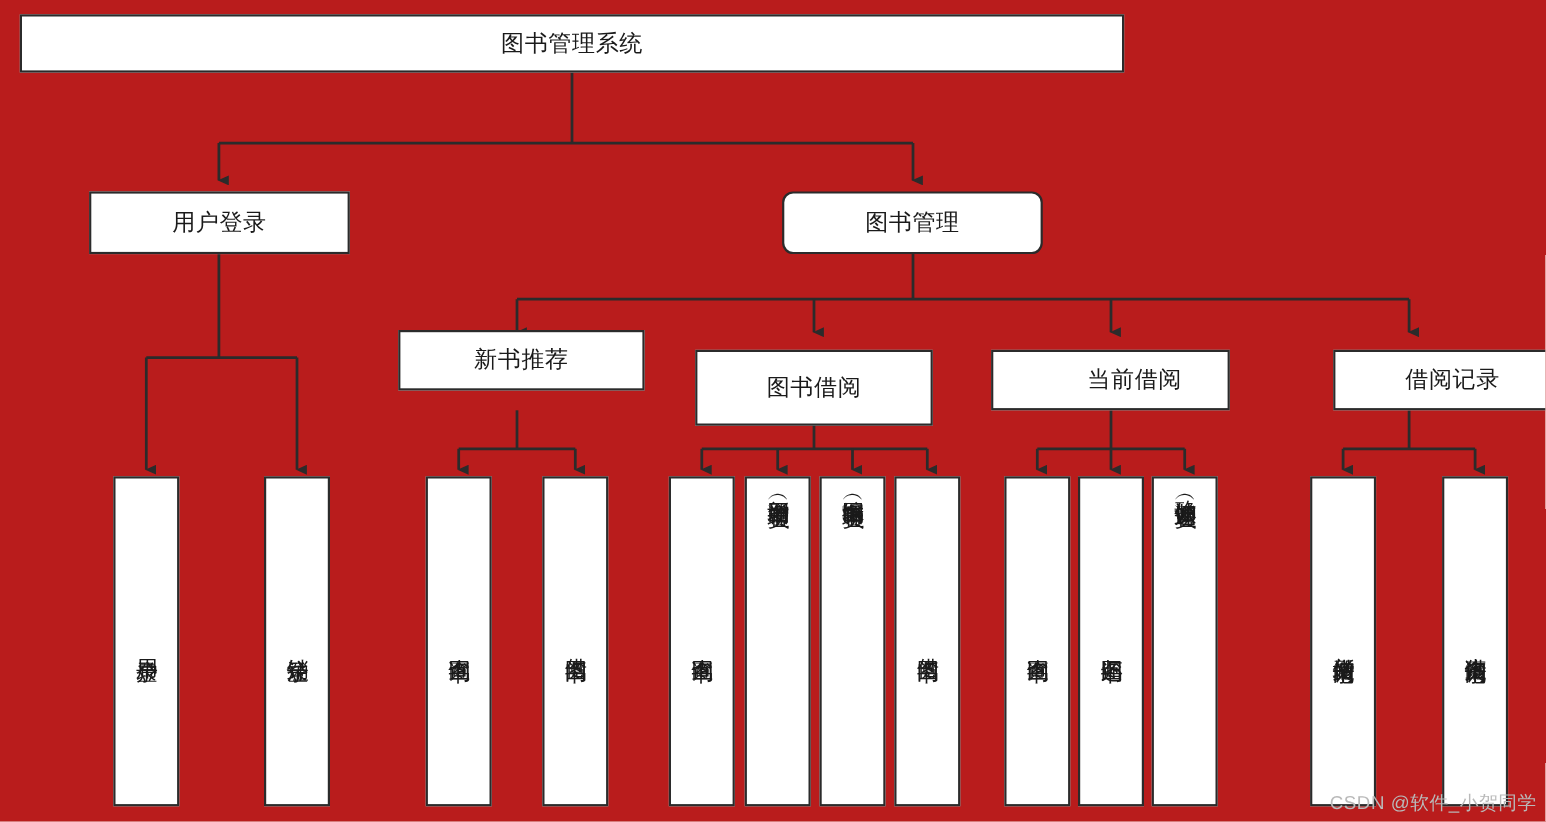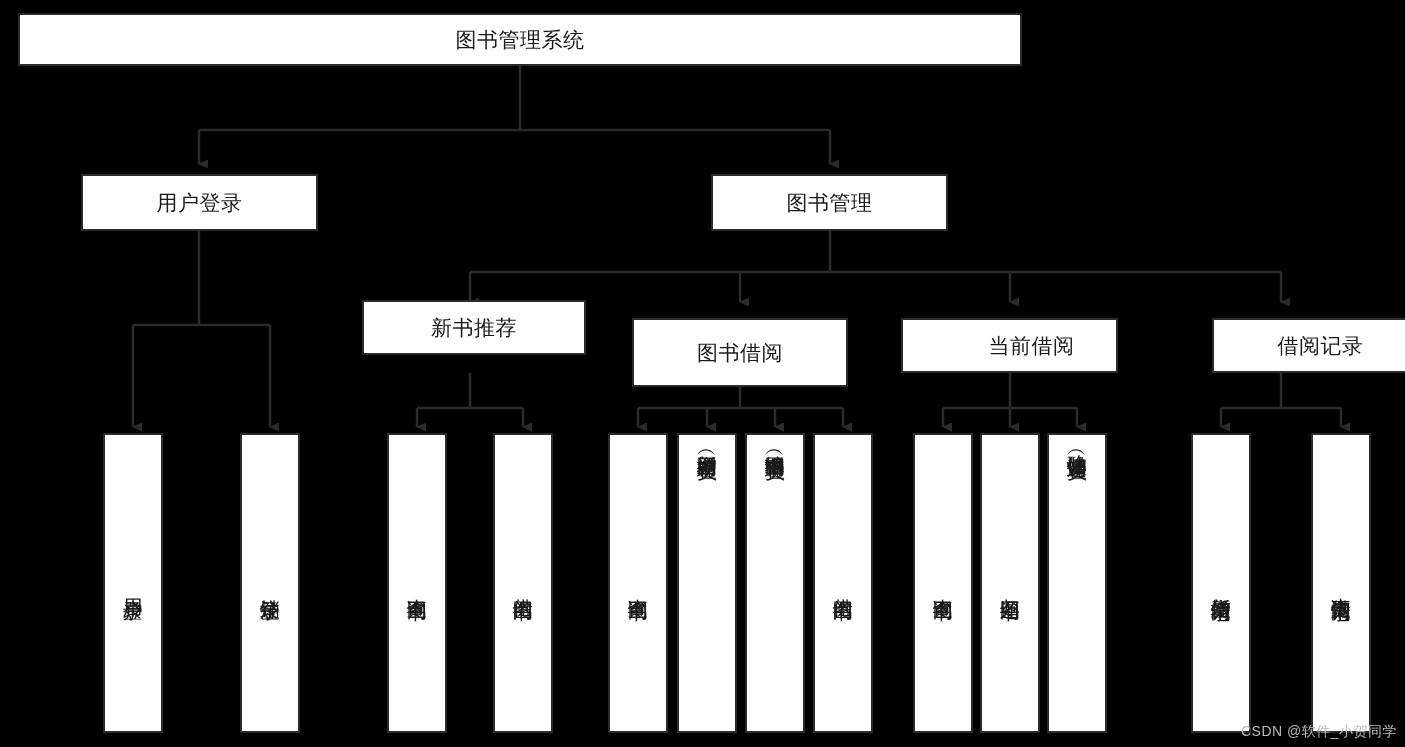--- a/index.html
+++ b/index.html
@@ -7,21 +7,21 @@
     padding: 0;
     background: #ffffff;
   }
   body {
     font-family: "Liberation Sans", "DejaVu Sans", sans-serif;
   }
   #stage {
     position: relative;
     width: 1405px;
     height: 747px;
-    background: #000000;
+    background: #b91c1c;
     overflow: hidden;
   }
   svg.edges {
     position: absolute;
     left: 0;
     top: 0;
     width: 1405px;
     height: 747px;
   }
   .node {
@@ -56,21 +56,21 @@
     white-space: nowrap;
     padding-top: 4px;
   }
   .node.vertical.centered {
     align-items: center;
   }
   .watermark {
     position: absolute;
     right: 8px;
     bottom: 6px;
-    font-size: 14px;
+    font-size: 17px;
     color: #b9b9b9;
     letter-spacing: 0.5px;
     z-index: 3;
     white-space: nowrap;
   }
 </style>
 </head>
 <body>
 
 <div id="stage">
@@ -127,21 +127,21 @@
   </svg>
 
   <div class="node horizontal" style="left:18px; top:13px; width:1004px; height:53px;">
     <span class="label">图书管理系统</span>
   </div>
 
   <div class="node horizontal" style="left:81px; top:174px; width:237px; height:57px;">
     <span class="label">用户登录</span>
   </div>
 
-  <div class="node horizontal" style="left:711px; top:174px; width:237px; height:57px;">
+  <div class="node horizontal" style="left:711px; top:174px; width:237px; height:57px;border-radius:10px;">
     <span class="label">图书管理</span>
   </div>
 
   <div class="node horizontal" style="left:362px; top:300px; width:224px; height:55px;">
     <span class="label">新书推荐</span>
   </div>
 
   <div class="node horizontal" style="left:632px; top:318px; width:216px; height:69px;">
     <span class="label">图书借阅</span>
   </div>

